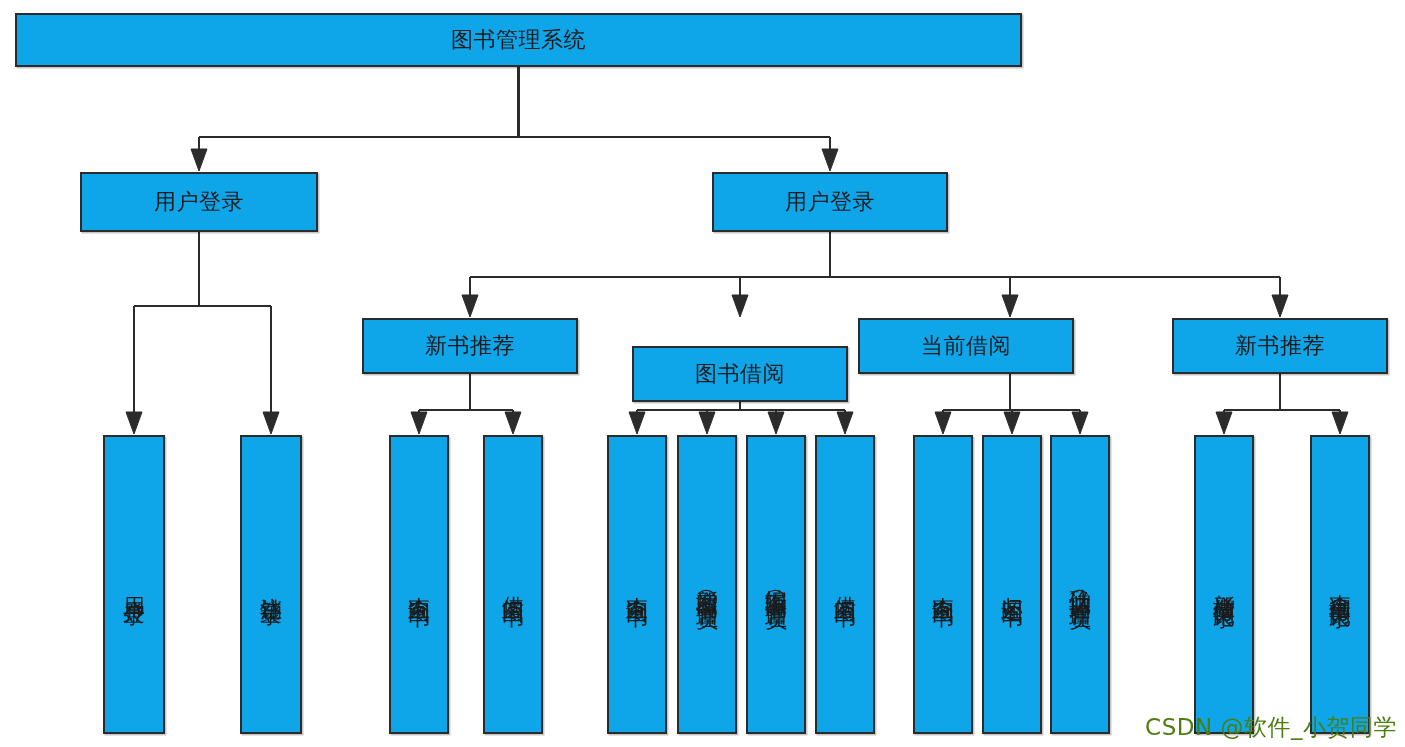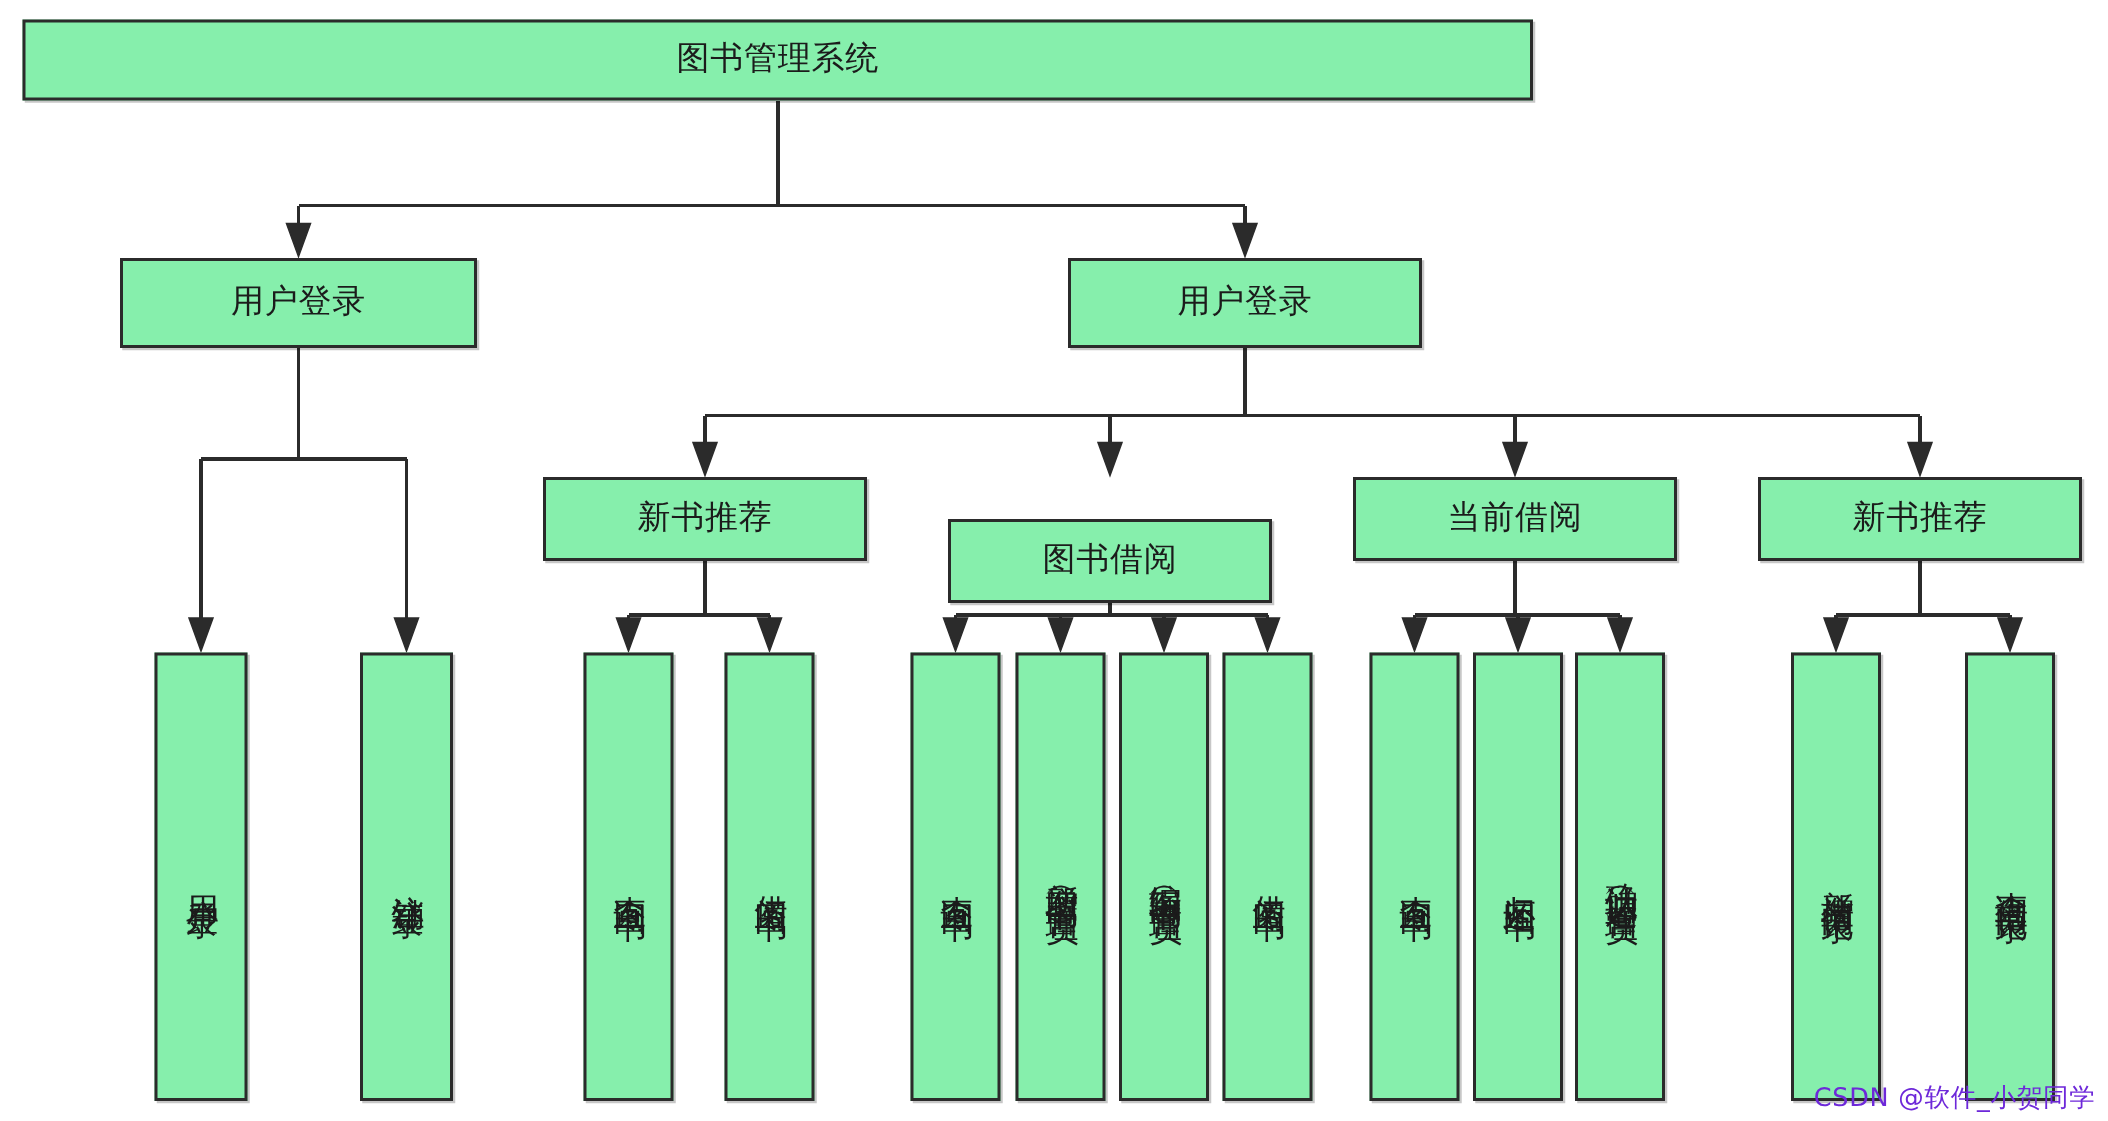--- a/index.html
+++ b/index.html
@@ -23,21 +23,21 @@
     left: 0;
     top: 0;
     width: 1405px;
     height: 747px;
     pointer-events: none;
   }
   .node {
     position: absolute;
     box-sizing: border-box;
     border: 2.5px solid #2b2b2b;
-    background: #86efac;
+    background: #0ea5e9;
     display: flex;
     align-items: center;
     justify-content: center;
     box-shadow: 1.5px 1.5px 0 rgba(0,0,0,0.22);
   }
   .node-label {
     font-size: 22px;
     line-height: 1.18;
     color: #1b1b1b;
     letter-spacing: 0.5px;
@@ -51,22 +51,22 @@
     white-space: normal;
     max-height: 280px;
   }
   .node.leaf {
     border-width: 2.5px;
   }
   #watermark {
     position: absolute;
     right: 8px;
     bottom: 4px;
-    font-size: 17px;
-    color: #6d28d9;
+    font-size: 23px;
+    color: #4d7c0f;
     letter-spacing: 0.5px;
     white-space: nowrap;
     user-select: none;
   }
 </style>
 </head>
 <body>
 
 <div id="diagram-root">
 
@@ -134,21 +134,21 @@
       </div>
       <div class="node" style="left: 712px; top: 172px; width: 236px; height: 60px;">
         <div class="node-label">用户登录</div>
       </div>
       <div class="node" style="left: 362px; top: 318px; width: 216px; height: 56px;">
         <div class="node-label">新书推荐</div>
       </div>
       <div class="node" style="left: 632px; top: 318px; width: 216px; height: 56px; margin-top: 28px;">
         <div class="node-label">图书借阅</div>
       </div>
-      <div class="node" style="left: 902px; top: 318px; width: 216px; height: 56px;">
+      <div class="node" style="left: 858px; top: 318px; width: 216px; height: 56px;">
         <div class="node-label">当前借阅</div>
       </div>
       <div class="node" style="left: 1172px; top: 318px; width: 216px; height: 56px;">
         <div class="node-label">新书推荐</div>
       </div>
       <div class="node vertical leaf" style="left: 103px; top: 435px; width: 62px; height: 299px;">
         <div class="node-label">用户登录</div>
       </div>
       <div class="node vertical leaf" style="left: 240px; top: 435px; width: 62px; height: 299px;">
         <div class="node-label">注销登录</div>

